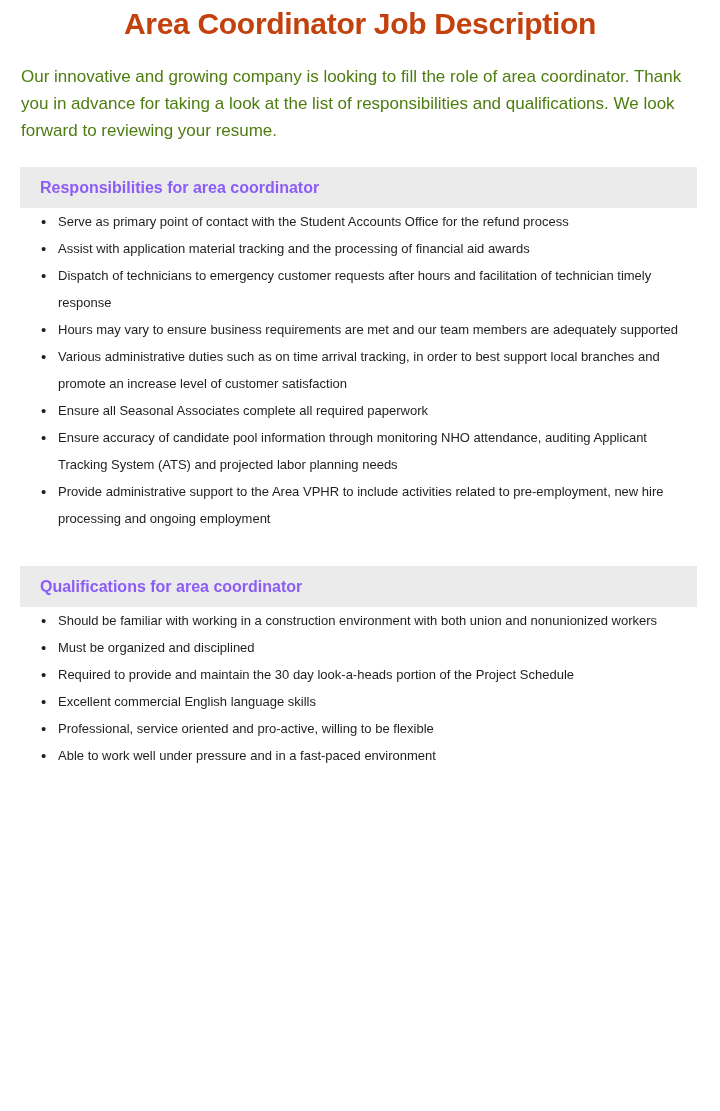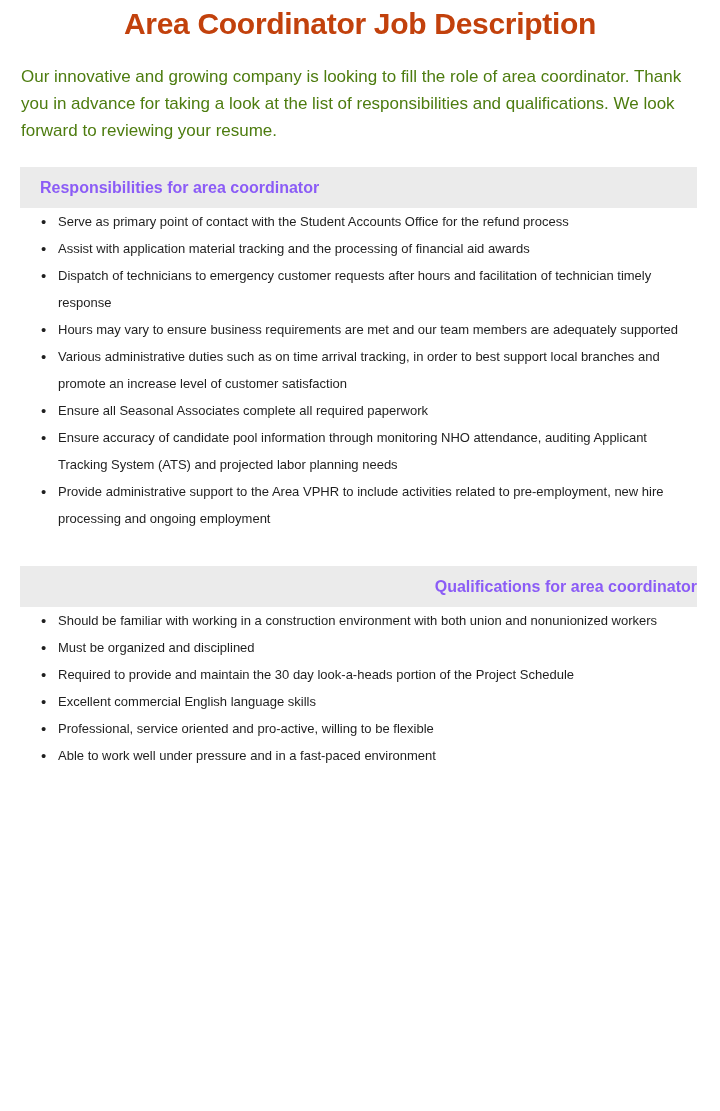--- a/index.html
+++ b/index.html
@@ -48,21 +48,21 @@
     background: #ebebeb;
     margin: 0 23px 0 20px;
     padding: 11px 0 11px 20px;
     font-size: 16px;
     font-weight: bold;
     color: #8b5cf6;
     line-height: 19px;
   }
 
   .section-responsibilities .section-header { margin-top: 23px; }
-  .section-qualifications .section-header { margin-top: 34px; text-align: right; }
+  .section-qualifications .section-header { margin-top: 34px; }
 
   ul.bullets {
     list-style: none;
     margin: 0;
     padding: 0;
   }
 
   ul.bullets li {
     position: relative;
     font-size: 13px;

